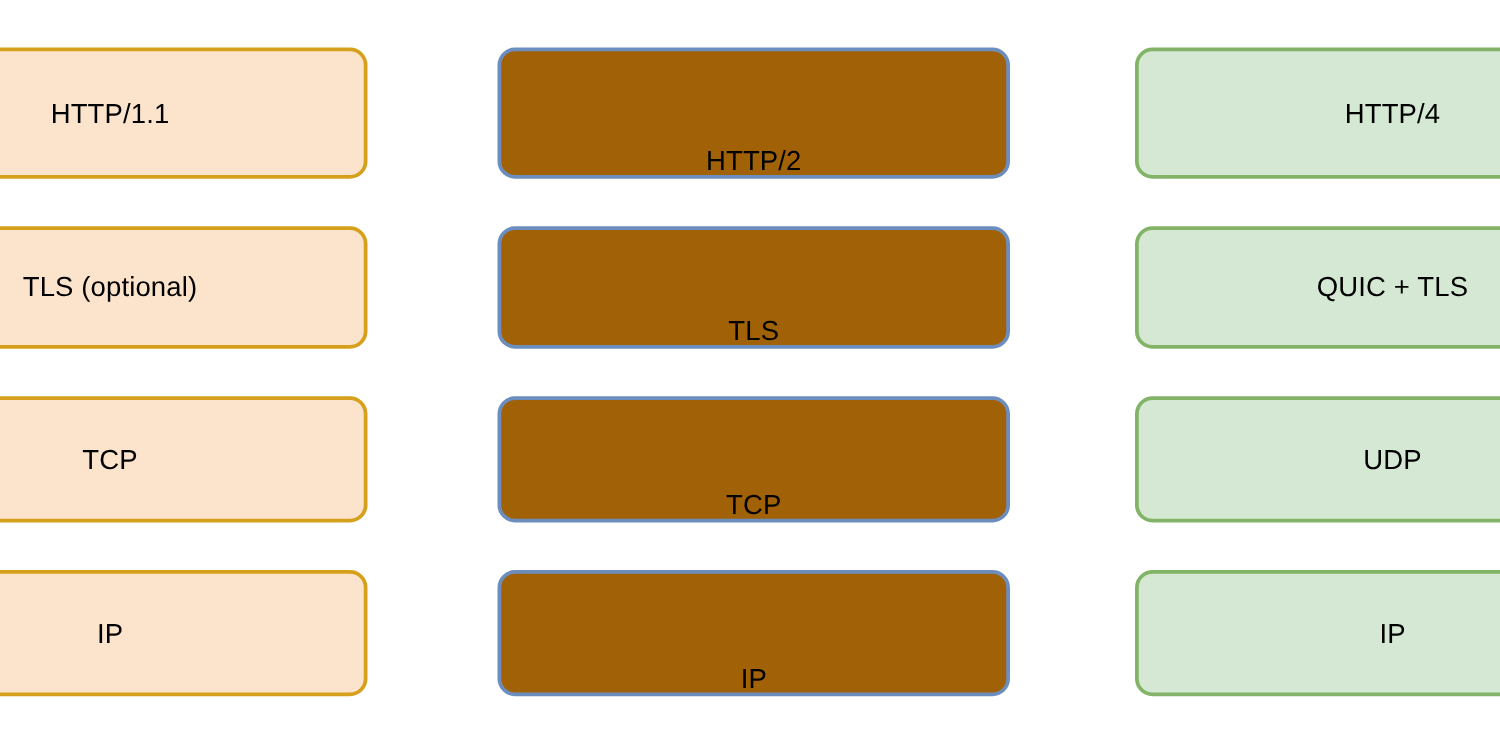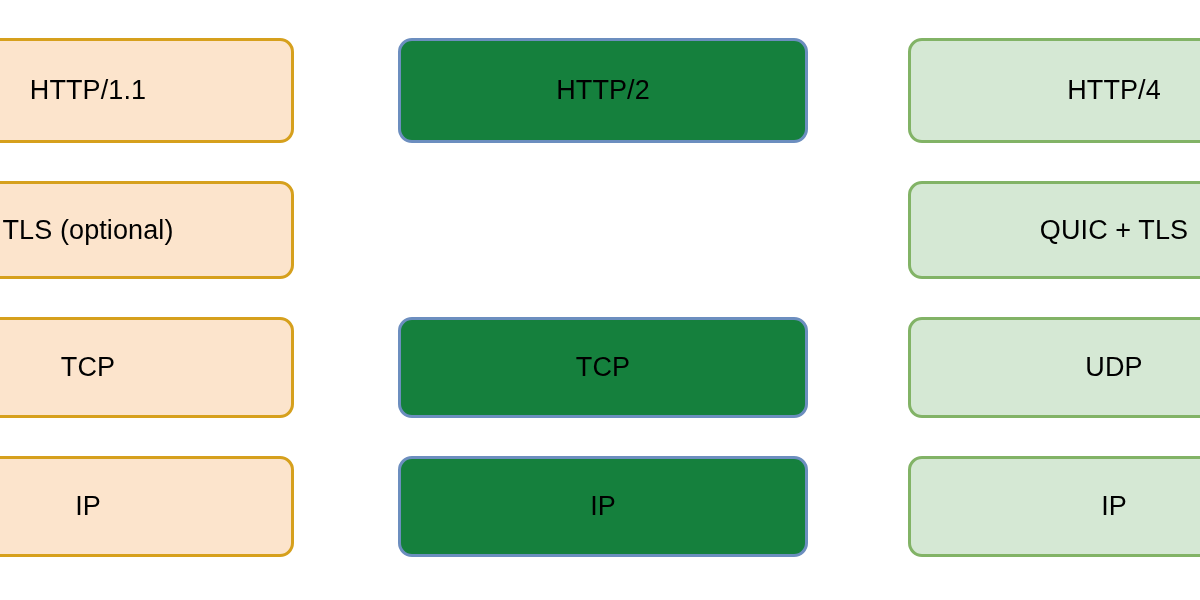--- a/index.html
+++ b/index.html
@@ -51,30 +51,31 @@
   .row-1 { top: 181px; height: 98px; }
   .row-2 { top: 317px; height: 101px; }
   .row-3 { top: 456px; height: 101px; }
 
   
   .pal-orange {
     background: #fce4cc;
     border-color: #d6a01d;
   }
   .pal-blue {
-    background: #15803d;
+    background: #a16207;
     border-color: #6c8ebf;
+    align-items: flex-end;
   }
   .pal-green {
     background: #d5e8d4;
     border-color: #82b366;
   }
 
   .layer-label {
-    font-size: 27px;
+    font-size: 22px;
     line-height: 1;
     color: #000000;
     letter-spacing: 0.1px;
     white-space: nowrap;
   }
 </style>
 </head>
 <body>
 
 <div id="canvas">
@@ -91,20 +92,23 @@
     </div>
     <div class="layer-box pal-orange row-3">
       <span class="layer-label">IP</span>
     </div>
   </div>
 
   <div class="stack stack-http2">
     <div class="layer-box pal-blue row-0">
       <span class="layer-label">HTTP/2</span>
     </div>
+    <div class="layer-box pal-blue row-1">
+      <span class="layer-label">TLS</span>
+    </div>
     <div class="layer-box pal-blue row-2">
       <span class="layer-label">TCP</span>
     </div>
     <div class="layer-box pal-blue row-3">
       <span class="layer-label">IP</span>
     </div>
   </div>
 
   <div class="stack stack-http3">
     <div class="layer-box pal-green row-0">

